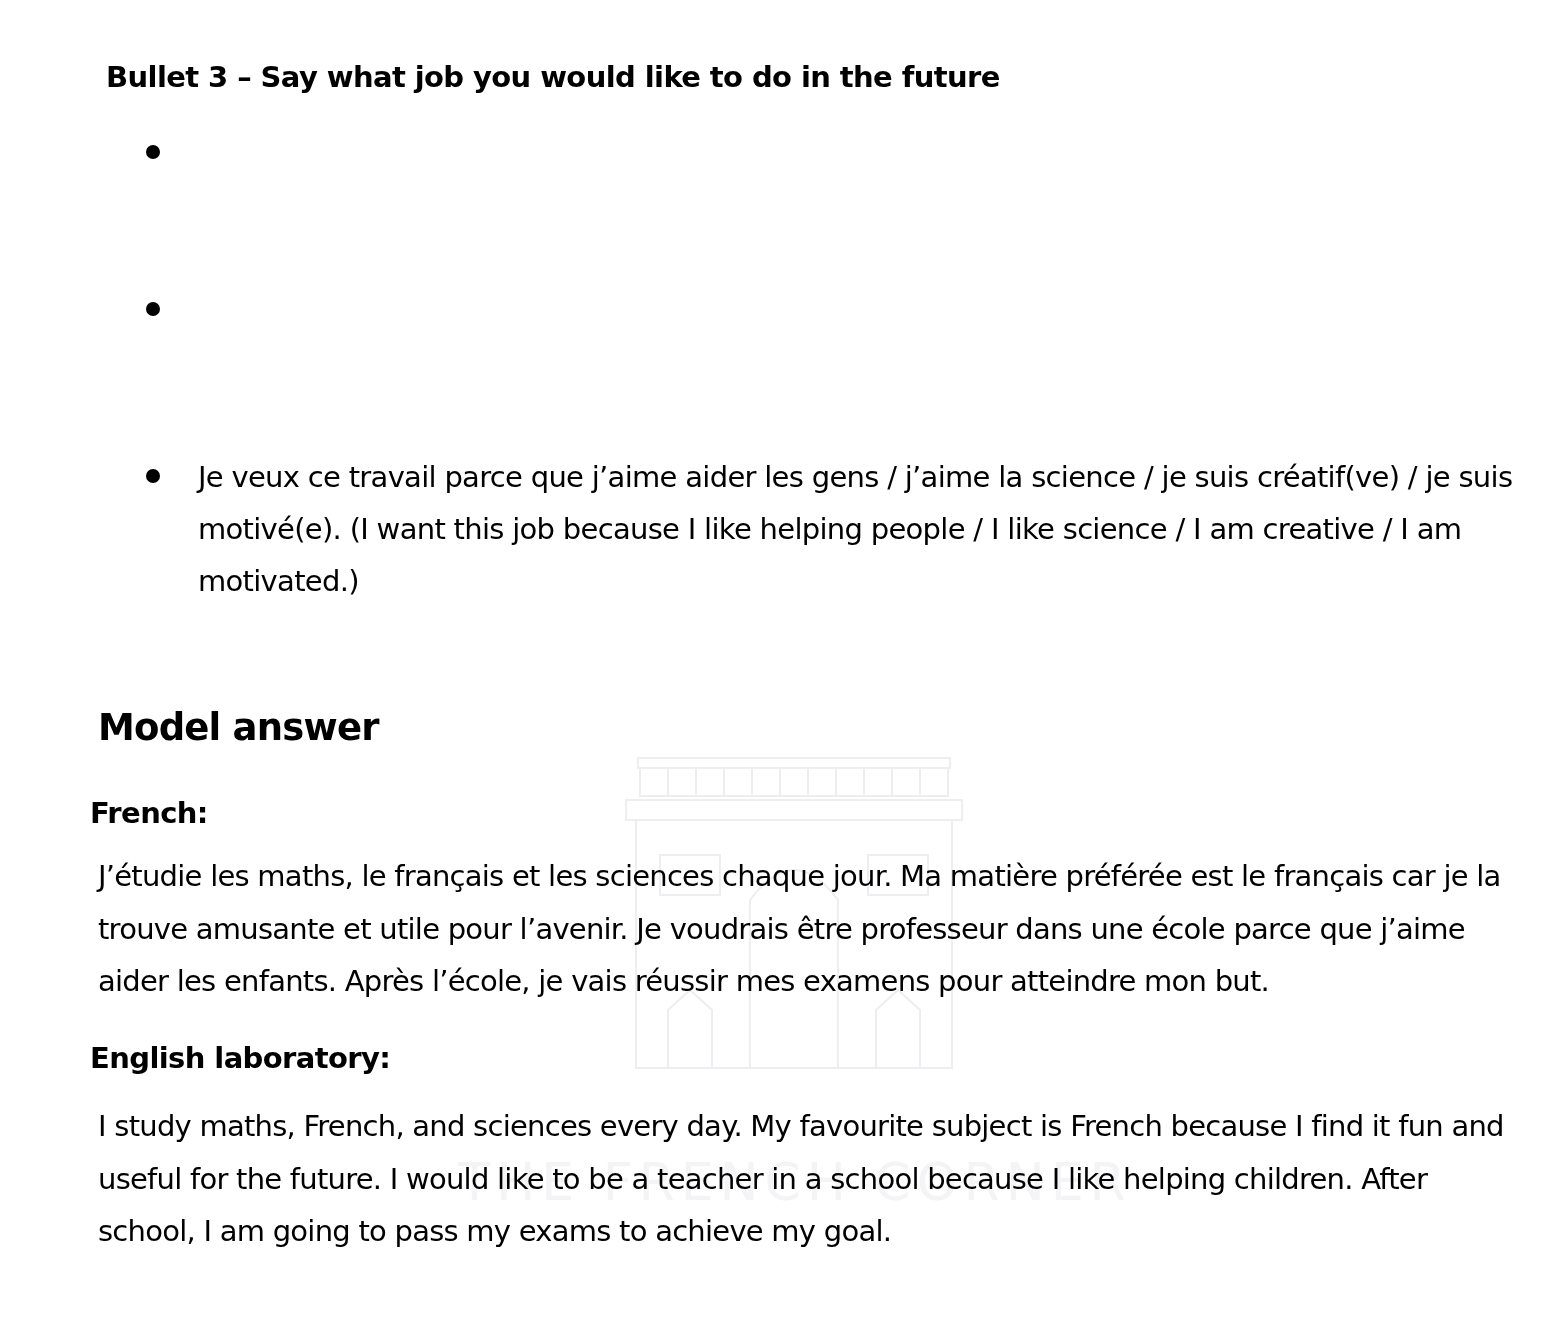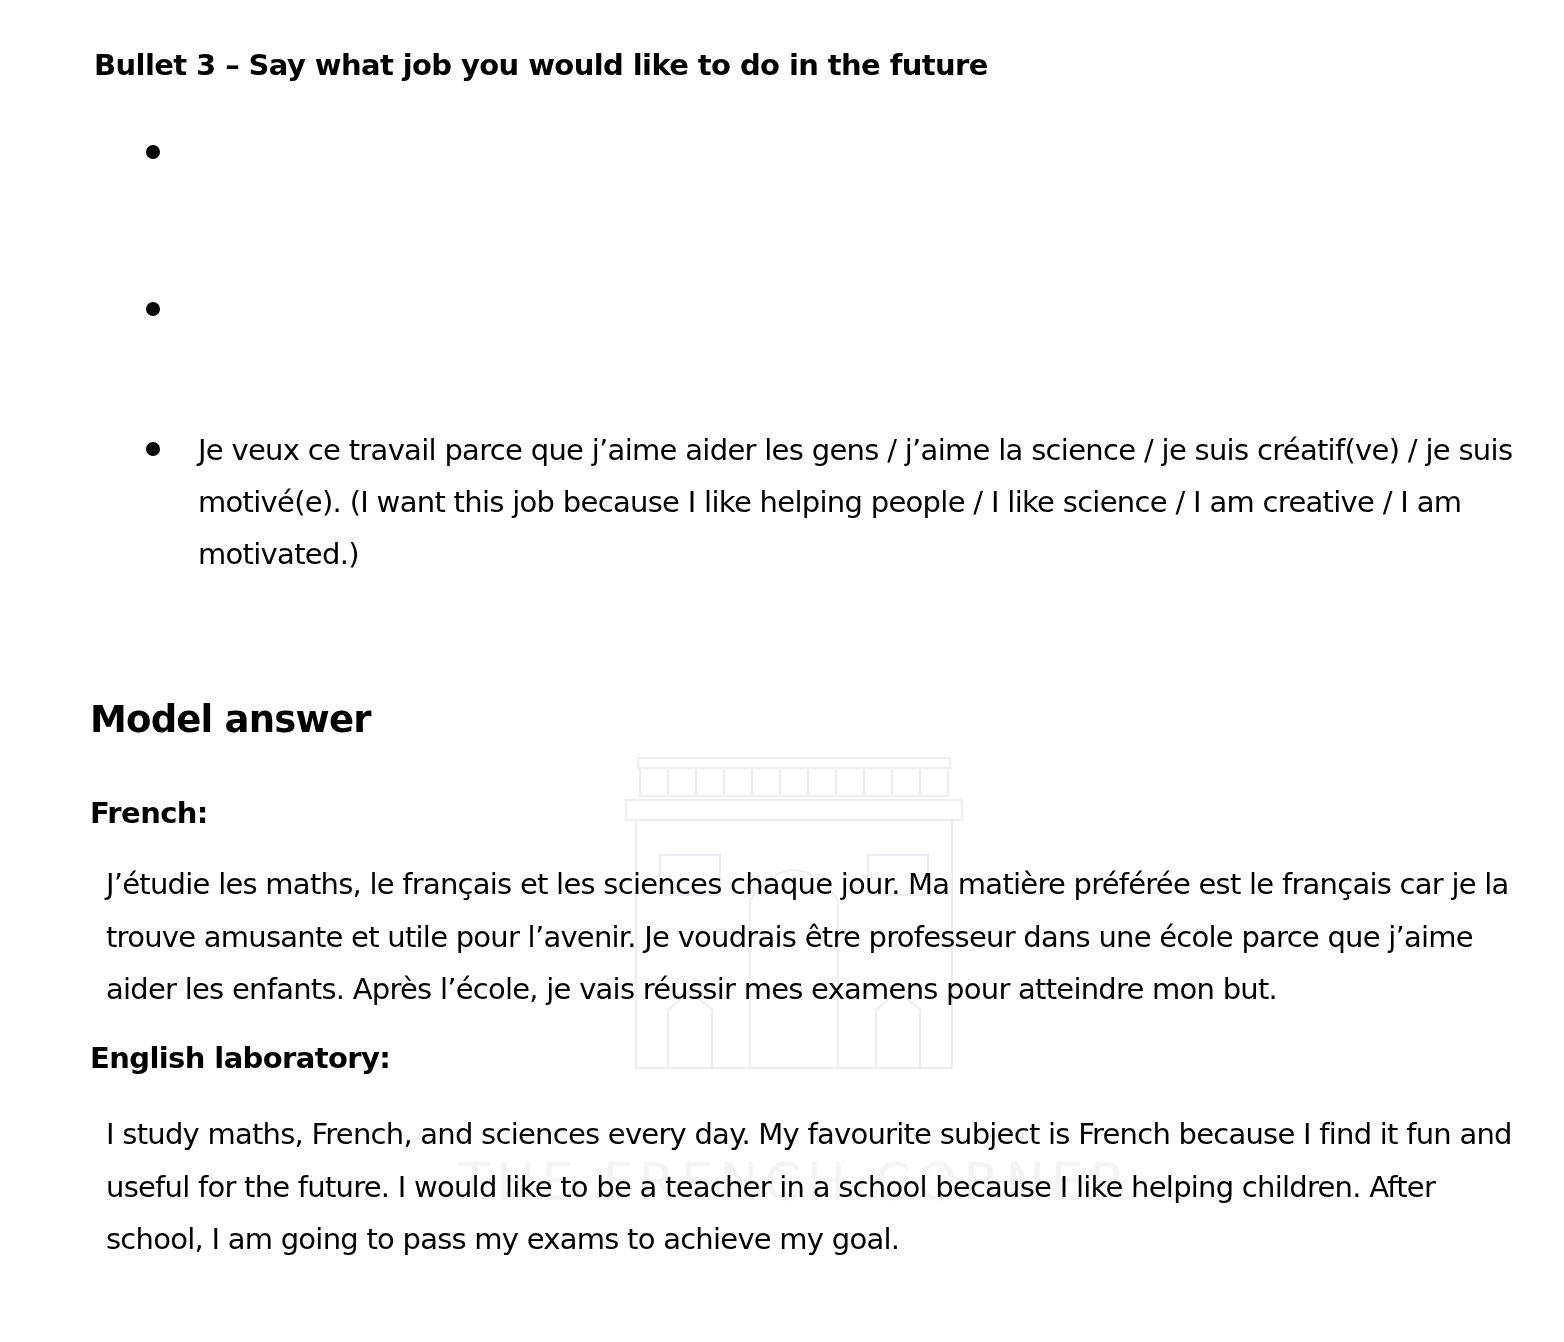--- a/index.html
+++ b/index.html
@@ -7,42 +7,42 @@
     width: 1564px; height: 1342px; position: relative; overflow: hidden;
     font-family: "DejaVu Sans", sans-serif; color: #000000;
   }
   .watermark {
     position: absolute; left: 0; top: 0; width: 1564px; height: 1342px;
     pointer-events: none; z-index: 0;
   }
   .content { position: relative; z-index: 1; }
   .h-bullet {
     position: absolute; left: 90px; top: 44px;
-    font-size: 29px; font-weight: bold; letter-spacing: -0.6px; margin: 4px;
+    font-size: 29px; font-weight: bold; letter-spacing: -0.6px; margin: 16px;
     white-space: nowrap;
   }
   ul.bullets { list-style: none; margin: 0; padding: 0; }
   ul.bullets li {
     position: absolute; left: 198px; width: 1320px;
     font-size: 29px; line-height: 52px; letter-spacing: -0.7px;
   }
   .dot {
     position: absolute; left: -52px; top: 18px; width: 14px; height: 14px;
     border-radius: 50%; background: #000;
   }
   .h-model {
-    position: absolute; left: 90px; top: 698px; margin: 0;
+    position: absolute; left: 90px; top: 698px; margin: 8px;
     font-size: 37px; font-weight: bold; letter-spacing: -0.8px; white-space: nowrap;
   }
   .label {
     position: absolute; left: 90px; font-size: 29px; font-weight: bold;
     letter-spacing: -0.6px; white-space: nowrap; text-align: center;
   }
   .para {
-    position: absolute; left: 90px; width: 1420px; margin: 16px;
+    position: absolute; left: 90px; width: 1420px; margin: 8px;
     font-size: 29px; line-height: 52.5px; letter-spacing: -0.75px;
   }
 </style>
 </head>
 <body>
 
 <svg class="watermark" viewBox="0 0 1564 1342" xmlns="http://www.w3.org/2000/svg">
   <g fill="none" stroke="#eeeef2" stroke-width="2">
     <rect x="638" y="758" width="312" height="10"></rect>
     <rect x="640" y="768" width="308" height="28"></rect>
@@ -70,21 +70,21 @@
 <div class="content">
   <h3 class="h-bullet">Bullet 3 – Say what job you would like to do in the future</h3>
 
   <ul class="bullets">
     <li style="top:127px">
       <span class="dot"></span>
     </li>
     <li style="top:284px">
       <span class="dot"></span>
     </li>
-    <li style="top:424px">
+    <li style="top:451px">
       <span class="dot"></span>
       <span>Je veux ce travail parce que j’aime aider les gens / j’aime la science / je suis créatif(ve) / je suis motivé(e). (I want this job because I like helping people / I like science / I am creative / I am motivated.)</span>
     </li>
   </ul>
 
   <h2 class="h-model">Model answer</h2>
 
   <div class="label" style="top:796px">French:</div>
   <p class="para" style="top:842px">J’étudie les maths, le français et les sciences chaque jour. Ma matière préférée est le français car je la trouve amusante et utile pour l’avenir. Je voudrais être professeur dans une école parce que j’aime aider les enfants. Après l’école, je vais réussir mes examens pour atteindre mon but.</p>
 

